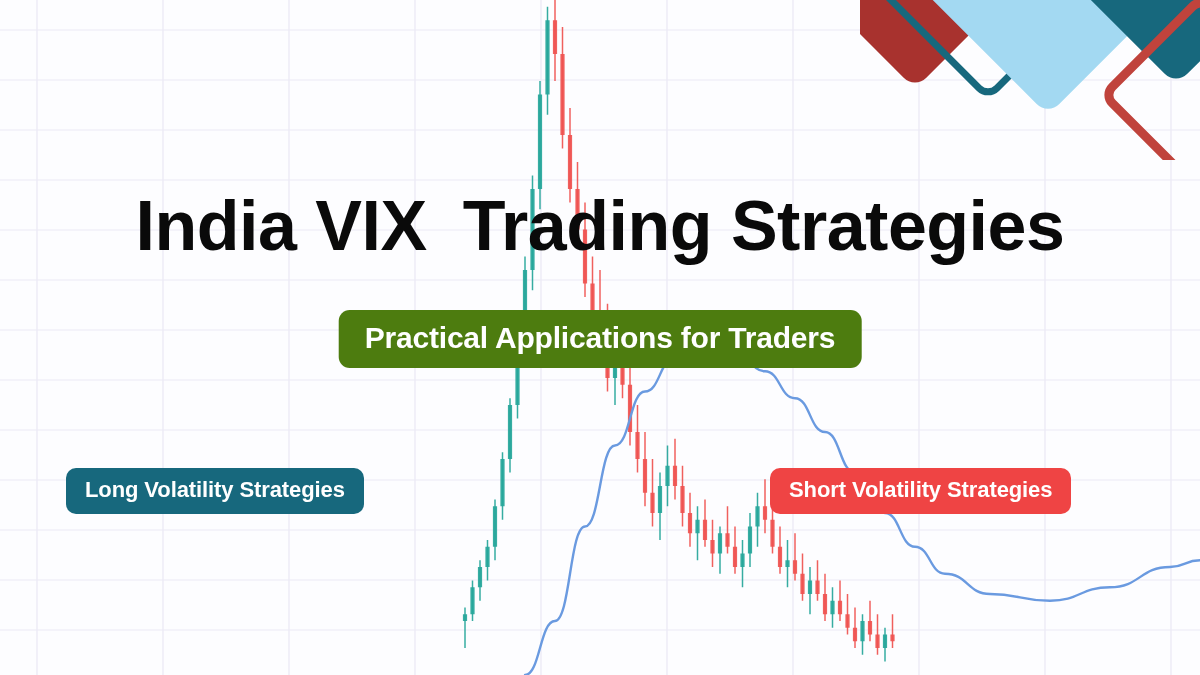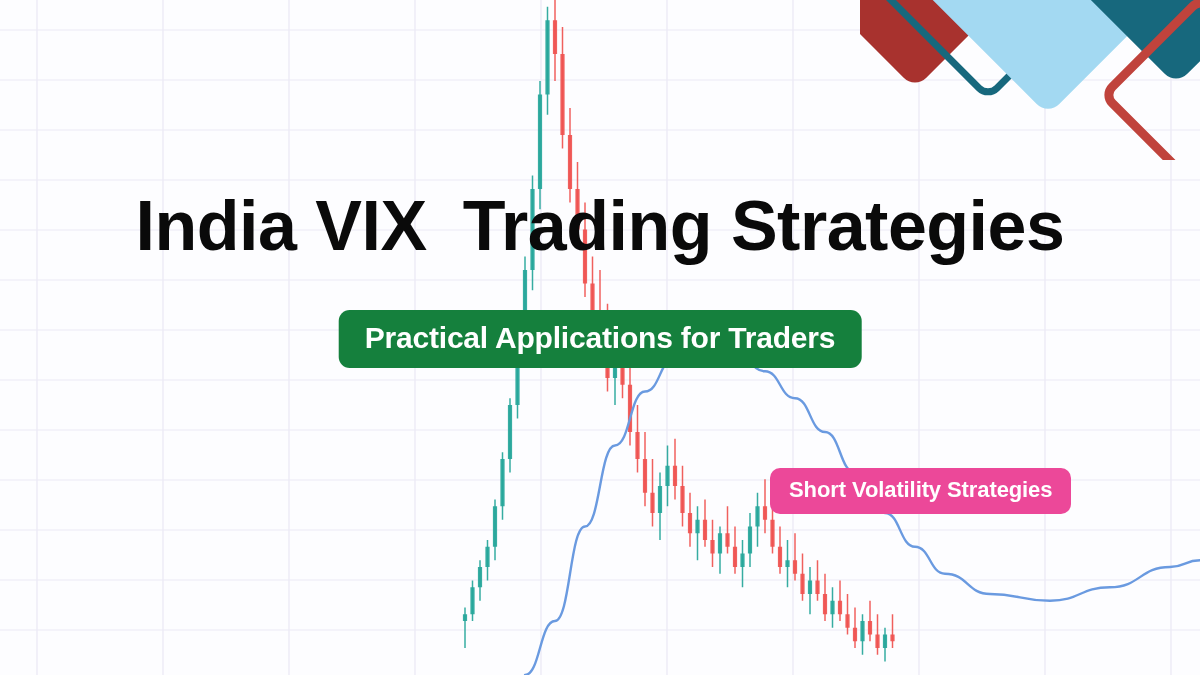--- a/index.html
+++ b/index.html
@@ -263,19 +263,20 @@
                 border:9px solid #c0433c; background:transparent;
                 transform:rotate(45deg);"></div>
   </div>
 
   <div id="text-layer">
 
     <div id="page-title" style="color: rgb(10, 10, 10);">
       <span>India VIX</span><span class="title-gap"></span><span>Trading Strategies</span>
     </div>
 
-    <div id="subtitle-badge" style="background: #15803d; color: rgb(255, 255, 255);">Practical Applications for Traders</div>
-
-
-    <div id="badge-short" class="side-badge" style="background: #ec4899; color: rgb(255, 255, 255);">Short Volatility Strategies</div>
+    <div id="subtitle-badge" style="background: #4d7c0f; color: rgb(255, 255, 255);">Practical Applications for Traders</div>
+
+    <div id="badge-long" class="side-badge" style="background: rgb(23, 104, 125); color: rgb(255, 255, 255);">Long Volatility Strategies</div>
+
+    <div id="badge-short" class="side-badge" style="background: #ef4444; color: rgb(255, 255, 255);">Short Volatility Strategies</div>
 
   </div>
 </div>
 
 </body></html>

